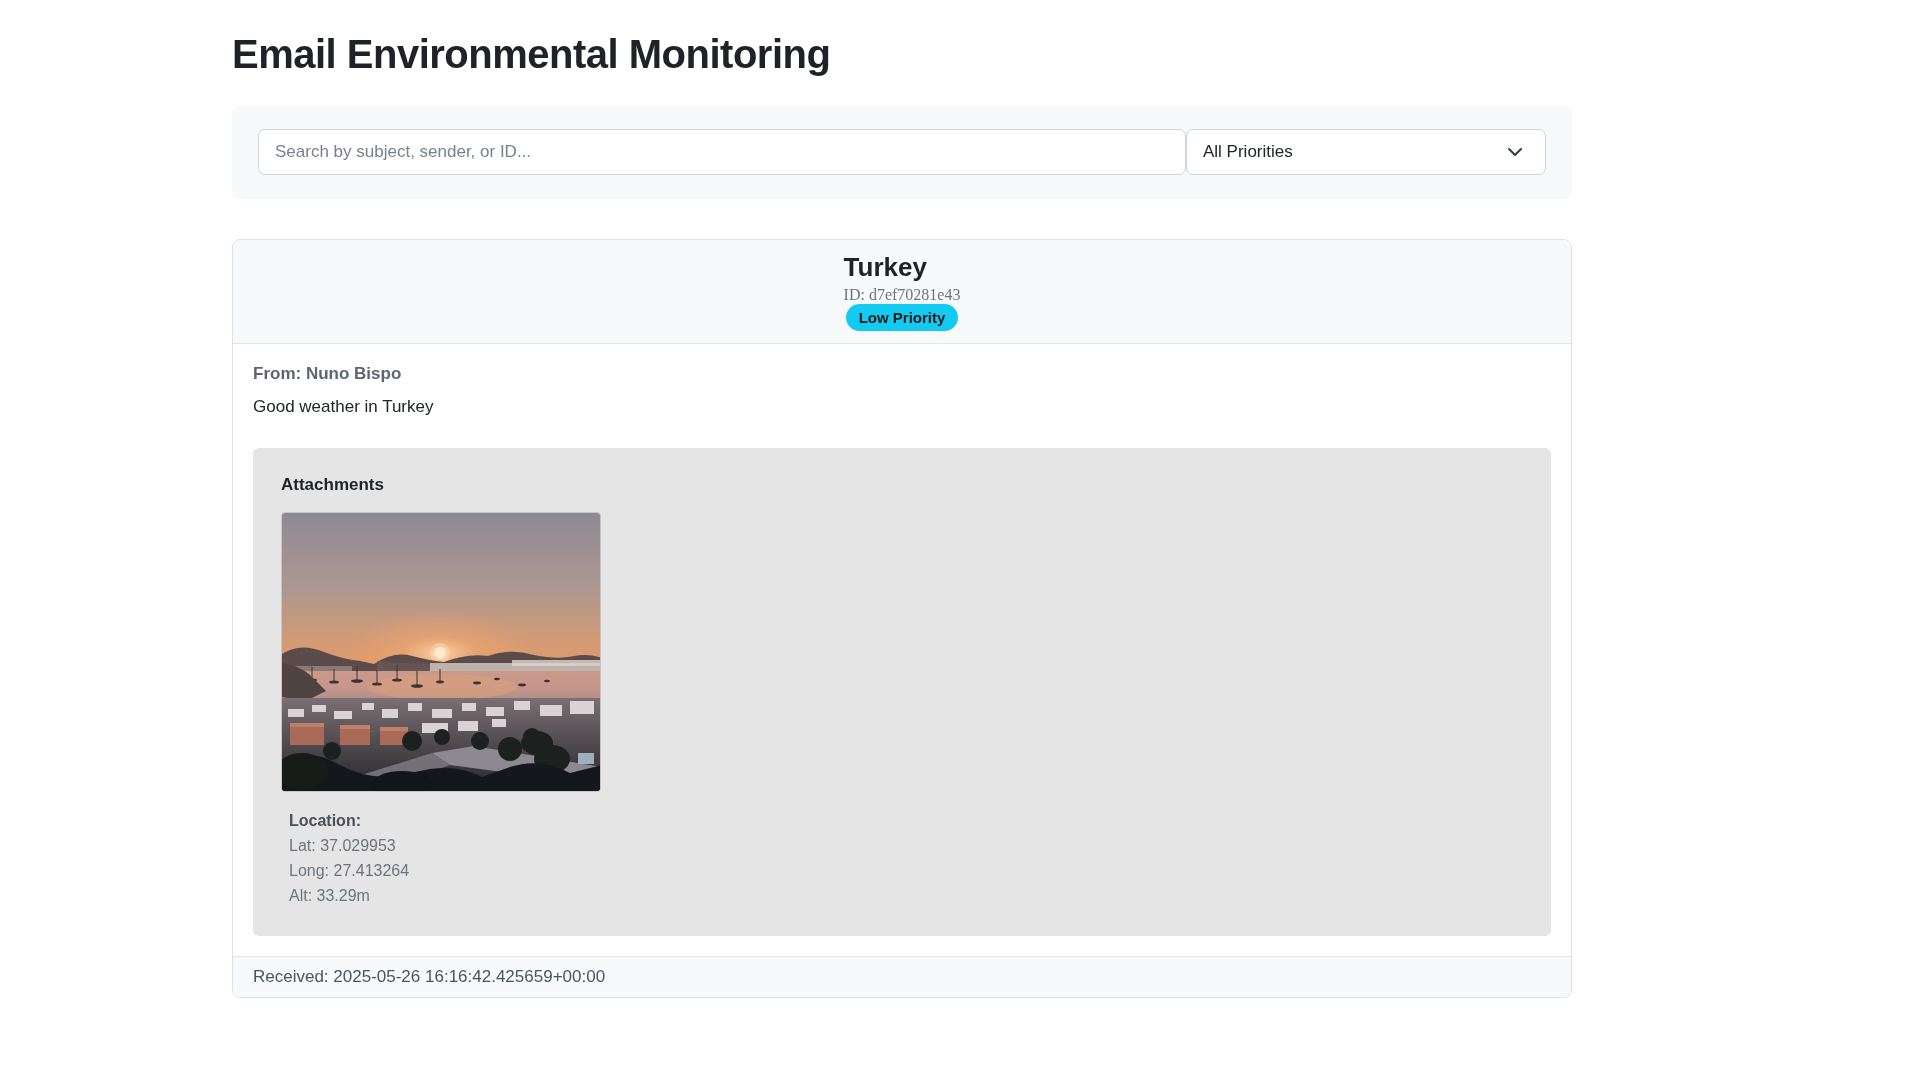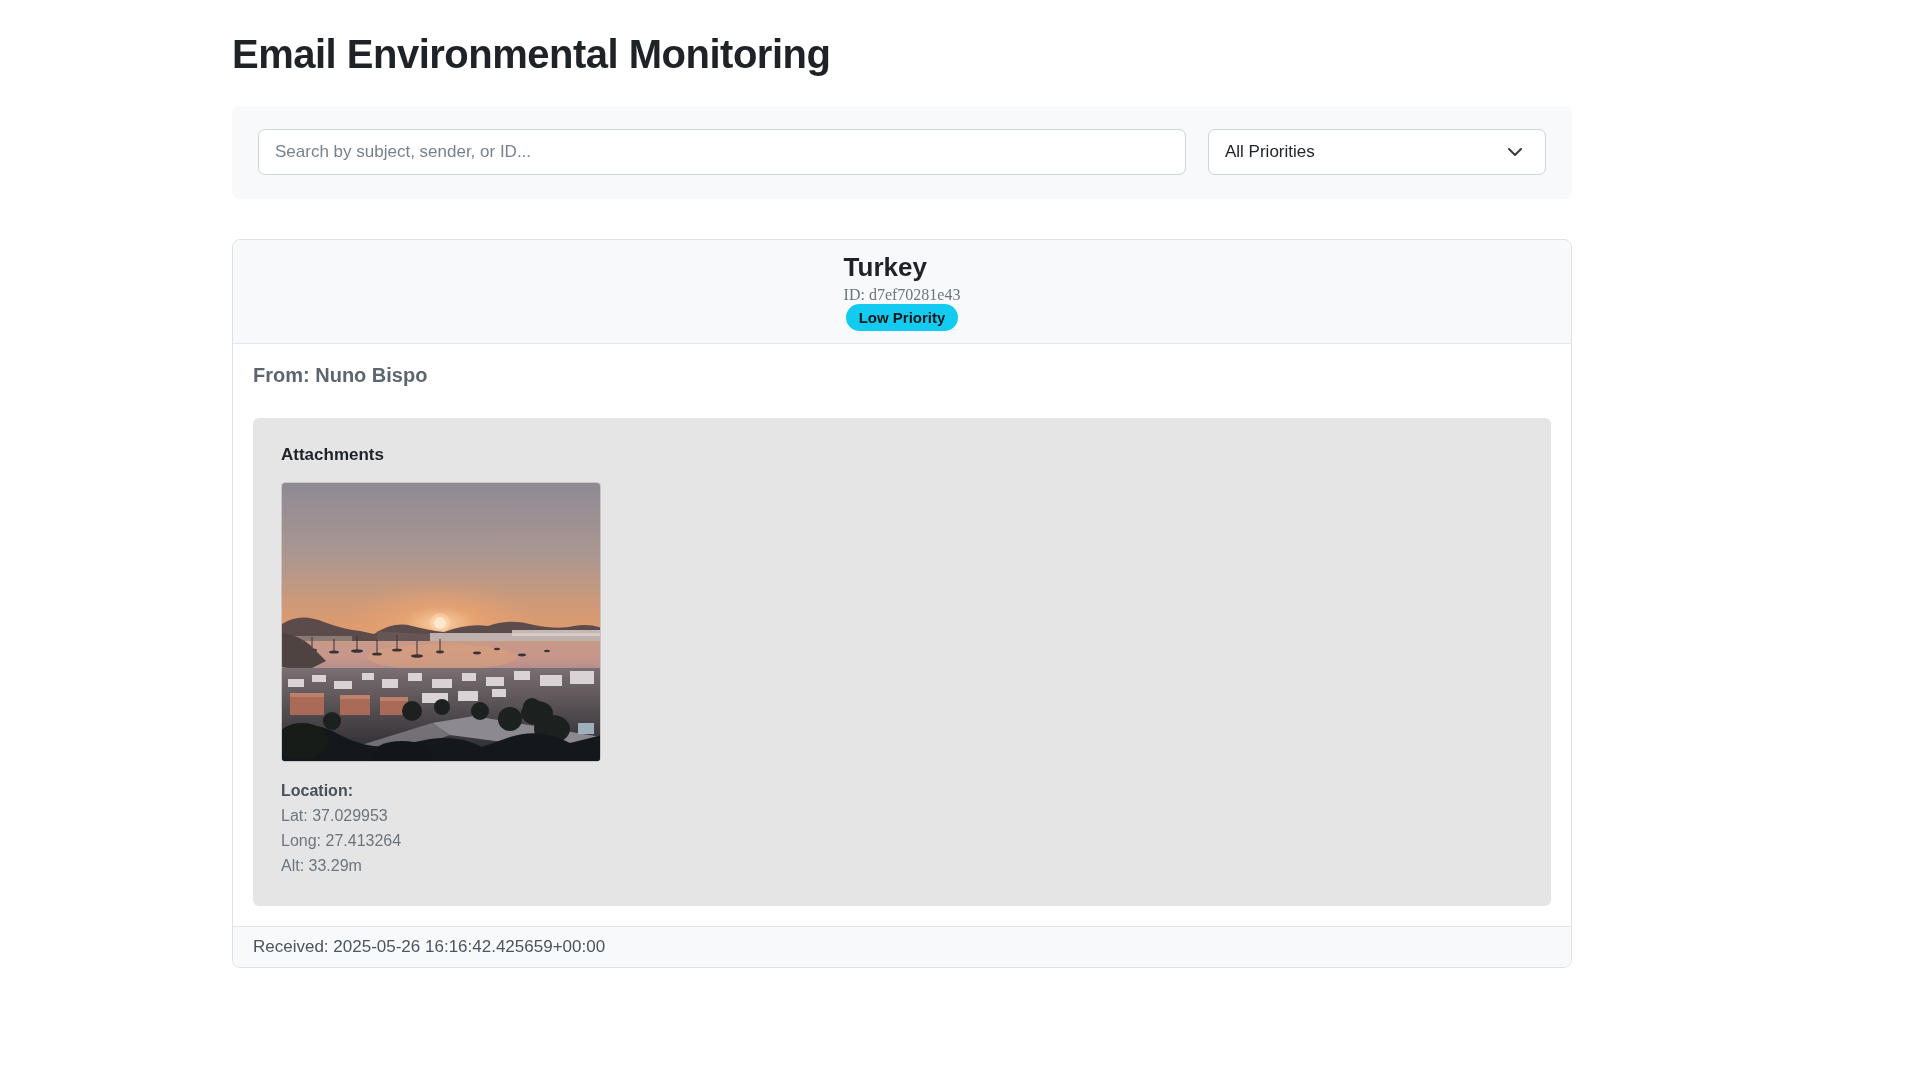--- a/index.html
+++ b/index.html
@@ -17,21 +17,21 @@
     margin:0; padding-top:30px;
     font-size:40px; font-weight:700; color:#1f2327;
     letter-spacing:-0.5px; line-height:1.2;
   }
 
   .filter-panel {
     margin-top:28px;
     background:#f8f9fa;
     border-radius:8px;
     padding:23px 26px 24px 26px;
-    display:flex; align-items:center; gap:22px;
+    display:flex; align-items:center; 
   }
   .search-input {
     width:928px; height:46px;
     border:1px solid #ced4da; border-radius:7px;
     background:#fff; padding:0 16px;
     font-size:17px; font-family:"Liberation Sans", sans-serif;
     color:#212529; outline:none;
   }
   .search-input::placeholder { color:#78828c; }
   .priority-select {
@@ -59,39 +59,39 @@
   .email-id { font-size:16px; color:#6c757d; margin-top:3px;font-family:Liberation Serif, serif; }
   .badge-pill {
     background:#13cbf0; color:#15181b;
     font-size:15px; font-weight:700;
     padding:5px 13px; border-radius:50rem;
     white-space:nowrap;
     text-align:right;
   }
 
   .card-body { padding:20px; }
-  .from-line { font-size:20px; font-weight:600; color:#5d666f; }
+  .from-line { font-size:17px; font-weight:600; color:#5d666f; }
   .body-text { font-size:17px; color:#212529; margin-top:13px; }
 
   .attachments {
     margin-top:31px;
     background:#e5e5e5;
     border-radius:6px;
     padding:27px 28px 28px 28px;
   }
   .attachments-title { font-size:17px; font-weight:700; color:#1f2327; }
   .attachment-photo {
     margin-top:17px;
     width:320px; height:280px;
     border-radius:4px; overflow:hidden;
     border:1px solid #c9c6c4;
     line-height:0;
   }
   .location-block { margin-top:16px; font-size:16px; color:#6c757d; }
-  .location-block > div { line-height:25px; }
+  .location-block > div { line-height:25px;margin-left:8px; }
   .loc-label { font-weight:700; color:#495057; }
 
   .card-footer {
     background:#f8f9fa;
     border-top:1px solid #e3e6ea;
     padding:10px 20px;
     font-size:17px; color:#4c545c;
   }
 </style>
 </head>
@@ -116,20 +116,21 @@
     <div class="card-header">
       <div>
         <div class="subject">Turkey</div>
         <div class="email-id">ID: d7ef70281e43</div>
       </div>
       <span class="badge-pill">Low Priority</span>
     </div>
 
     <div class="card-body">
       <div class="from-line">From: Nuno Bispo</div>
+      <div class="body-text">Good weather in Turkey</div>
 
       <div class="attachments">
         <div class="attachments-title">Attachments</div>
 
         <div class="attachment-photo">
           <svg width="320" height="280" viewBox="0 0 320 280" preserveAspectRatio="none">
             <defs>
               <linearGradient id="sky" x1="0" y1="0" x2="0" y2="1">
                 <stop offset="0" stop-color="#8e8a94"></stop>
                 <stop offset="0.45" stop-color="#ab9791"></stop>

